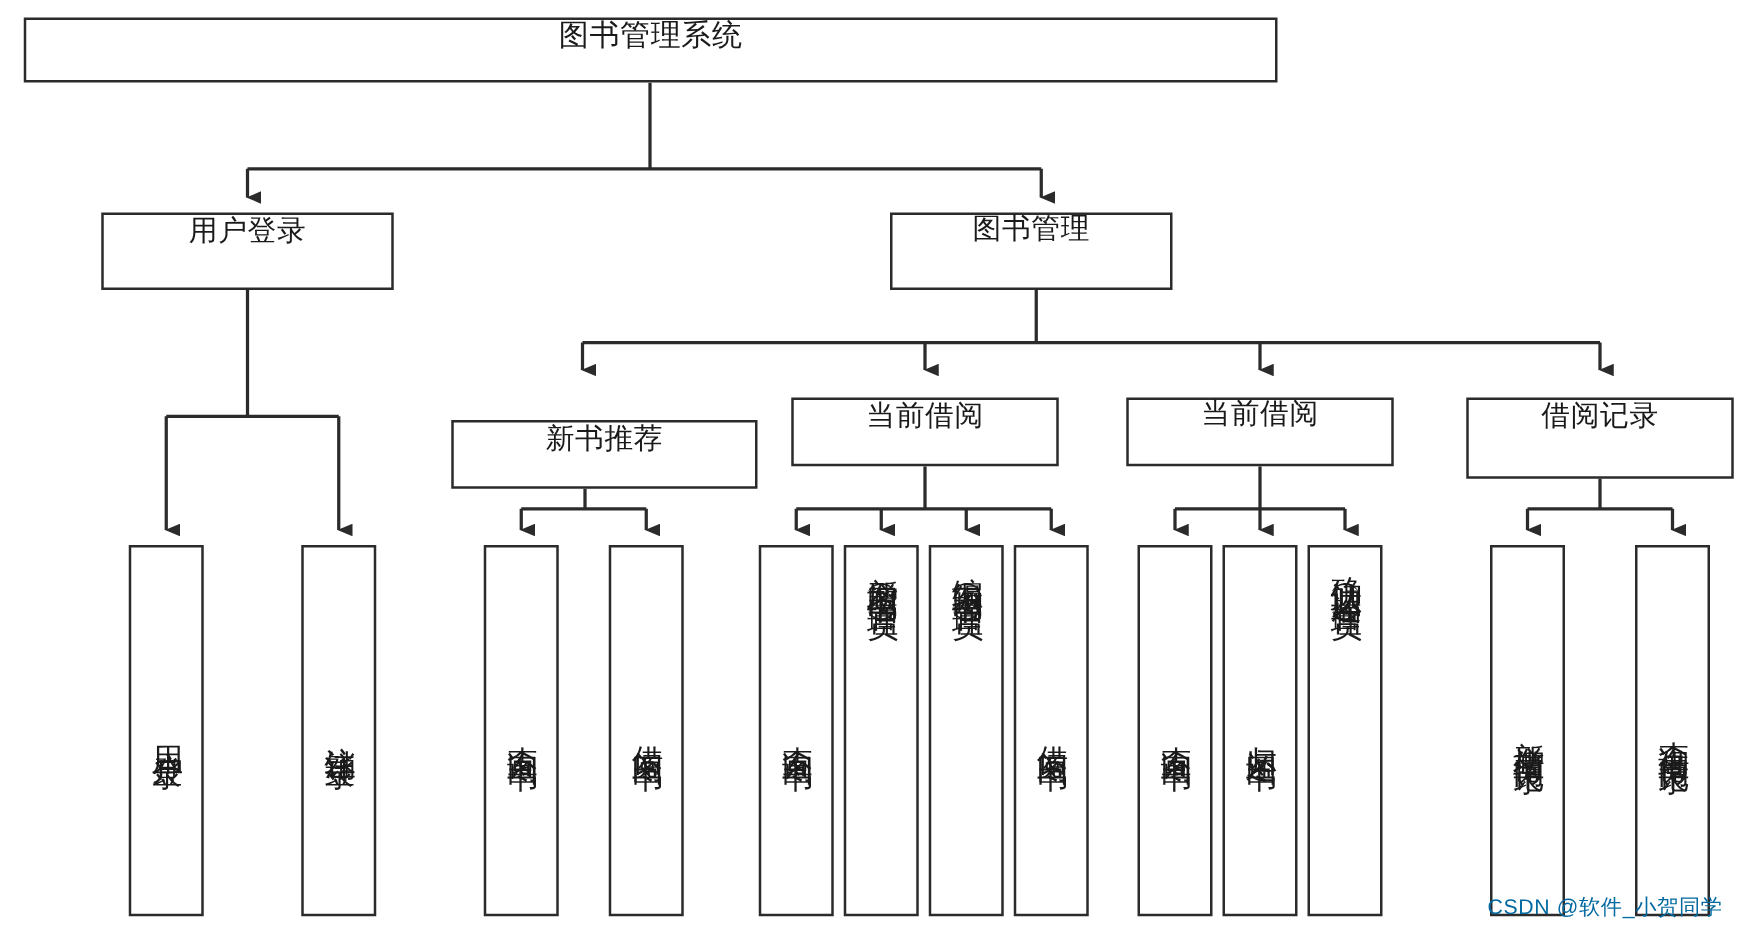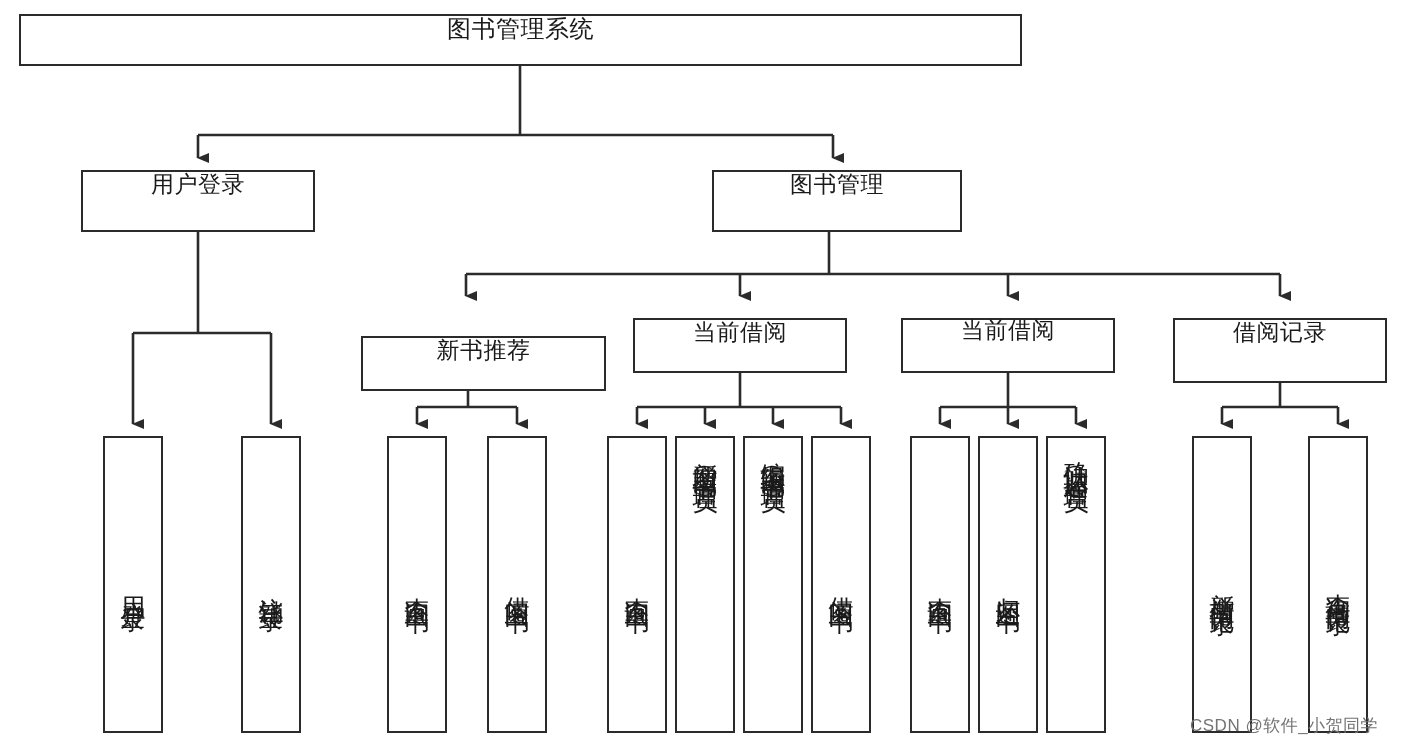--- a/index.html
+++ b/index.html
@@ -59,21 +59,21 @@
     display: block;
     margin: 0 auto;
   }
   
   .node-v.center {
     align-items: center;
     padding-top: 0;
   }
   .watermark {
     position: absolute;
-    color: #737373;
+    color: #0369a1;
     font-size: 17px;
     white-space: nowrap;
     letter-spacing: 0.5px;
   }
 </style>
 </head>
 <body>
 
 <div id="canvas">
 
@@ -133,21 +133,21 @@
   </svg>
 
   <div class="node node-h node-root" style="left:19px; top:14px; width:1003px; height:52px;">
     <span class="label">图书管理系统</span>
   </div>
 
   <div class="node node-h" style="left:81px; top:170px; width:234px; height:62px;">
     <span class="label">用户登录</span>
   </div>
 
-  <div class="node node-h" style="left:712px; top:170px; width:250px; height:62px;">
+  <div class="node node-h" style="left:712px; top:170px; width:226px; height:62px;font-family:Liberation Mono, monospace;">
     <span class="label">图书管理</span>
   </div>
 
   <div class="node node-h" style="left:361px; top:336px; width:245px; height:55px;">
     <span class="label">新书推荐</span>
   </div>
 
   <div class="node node-h" style="left:633px; top:318px; width:214px; height:55px;">
     <span class="label">当前借阅</span>
   </div>

